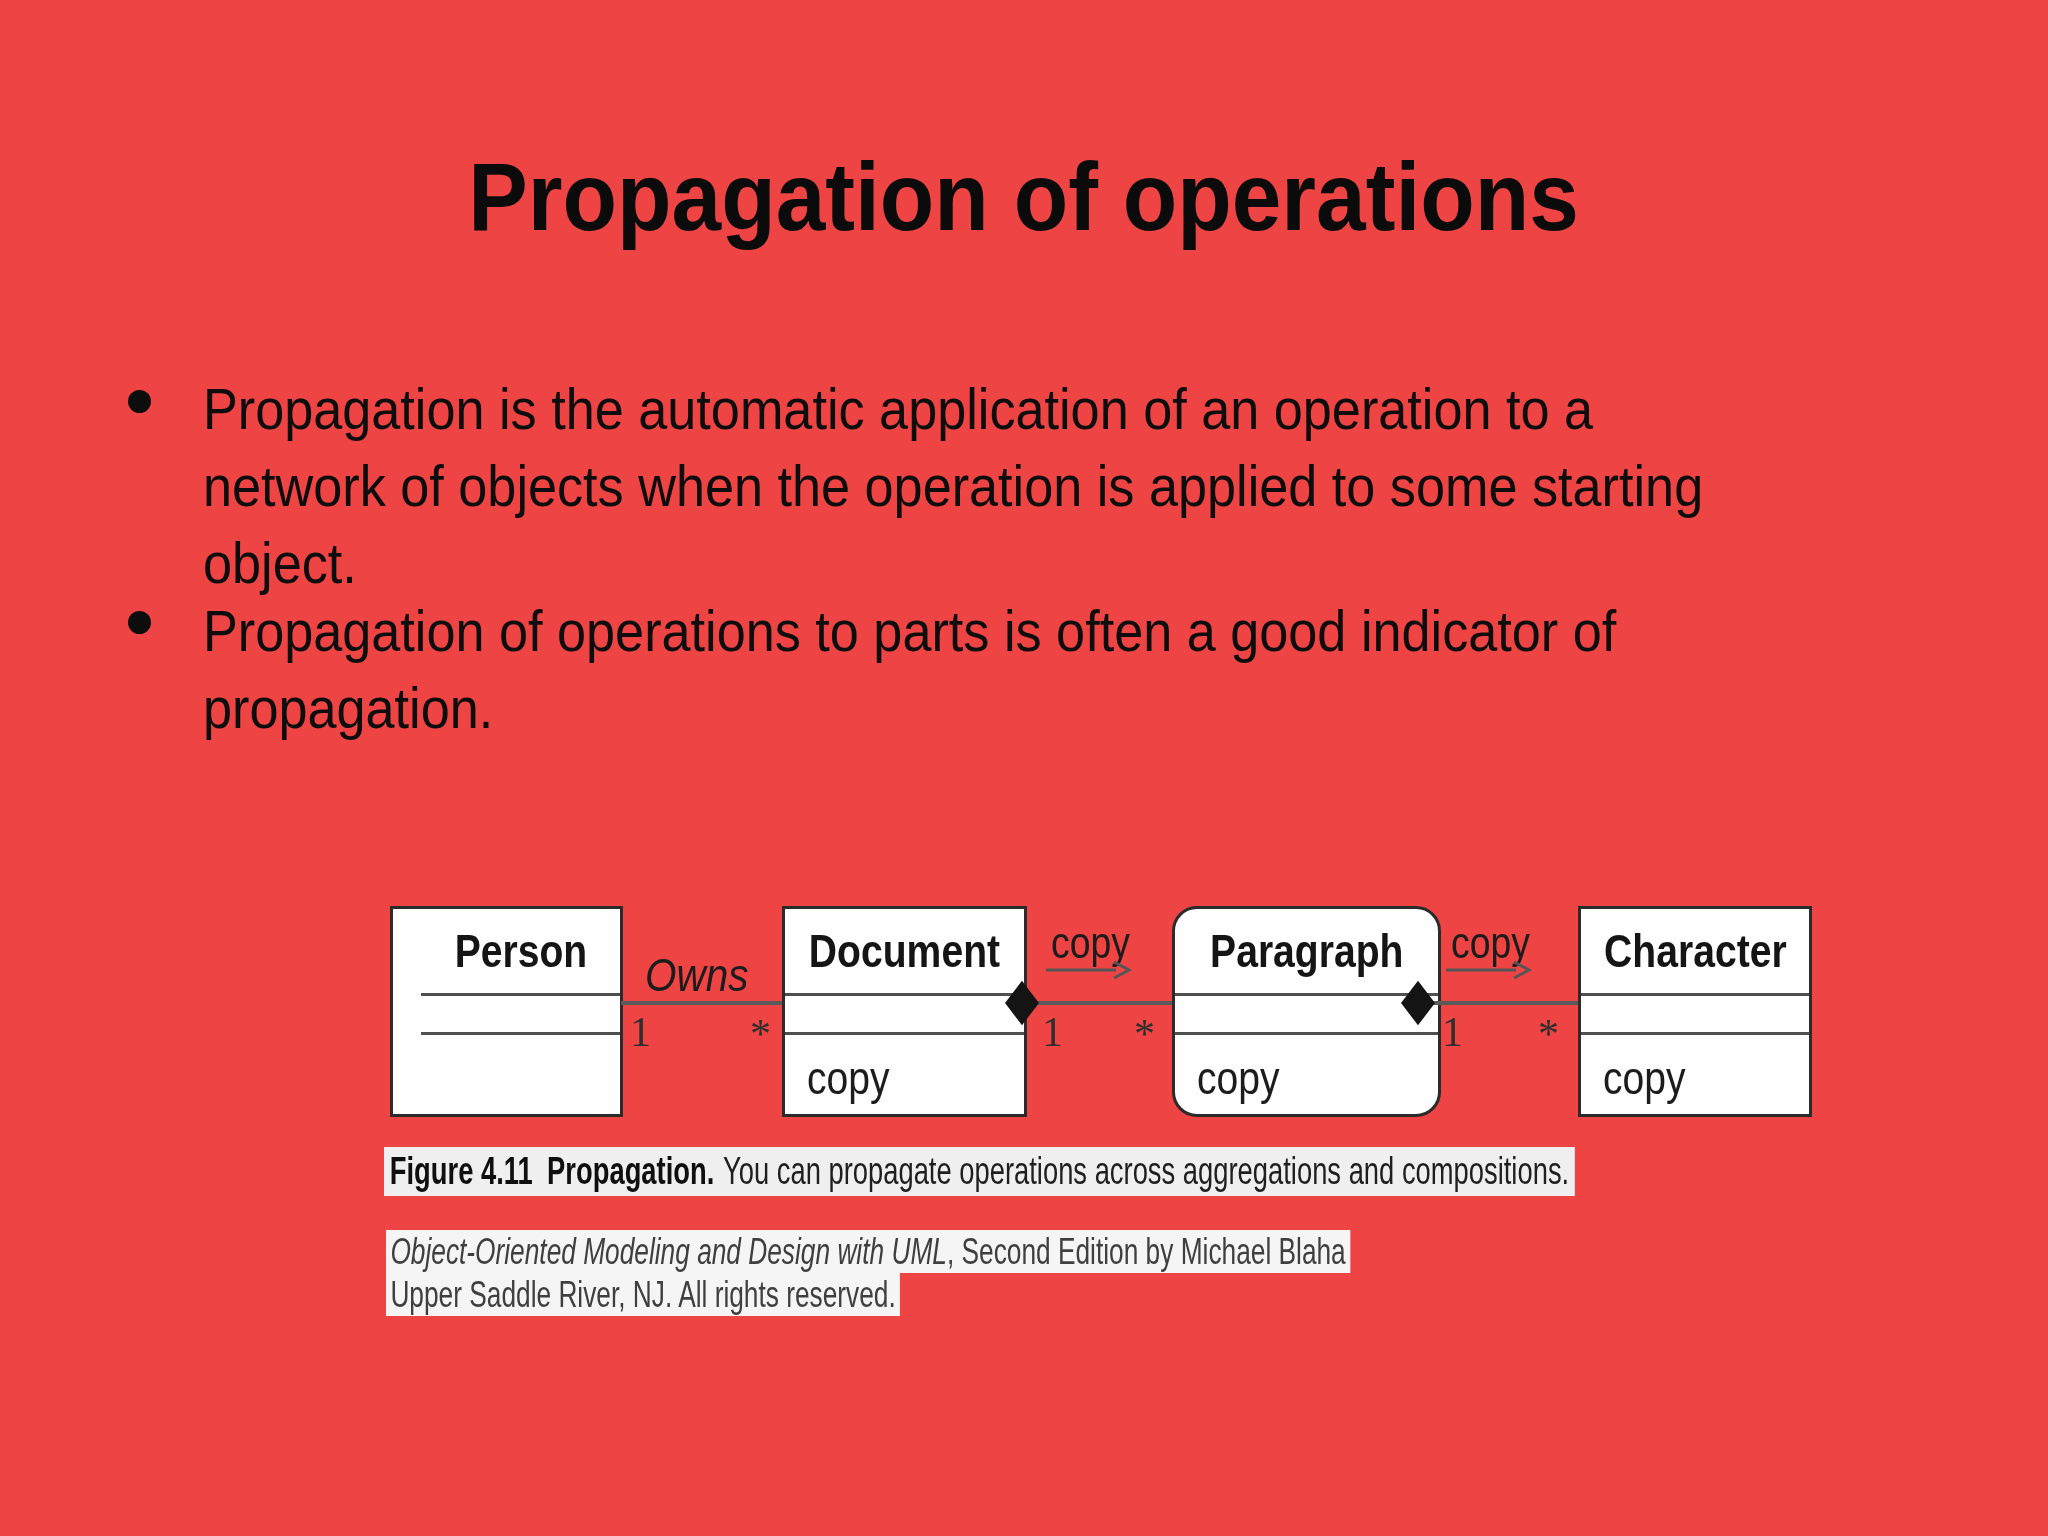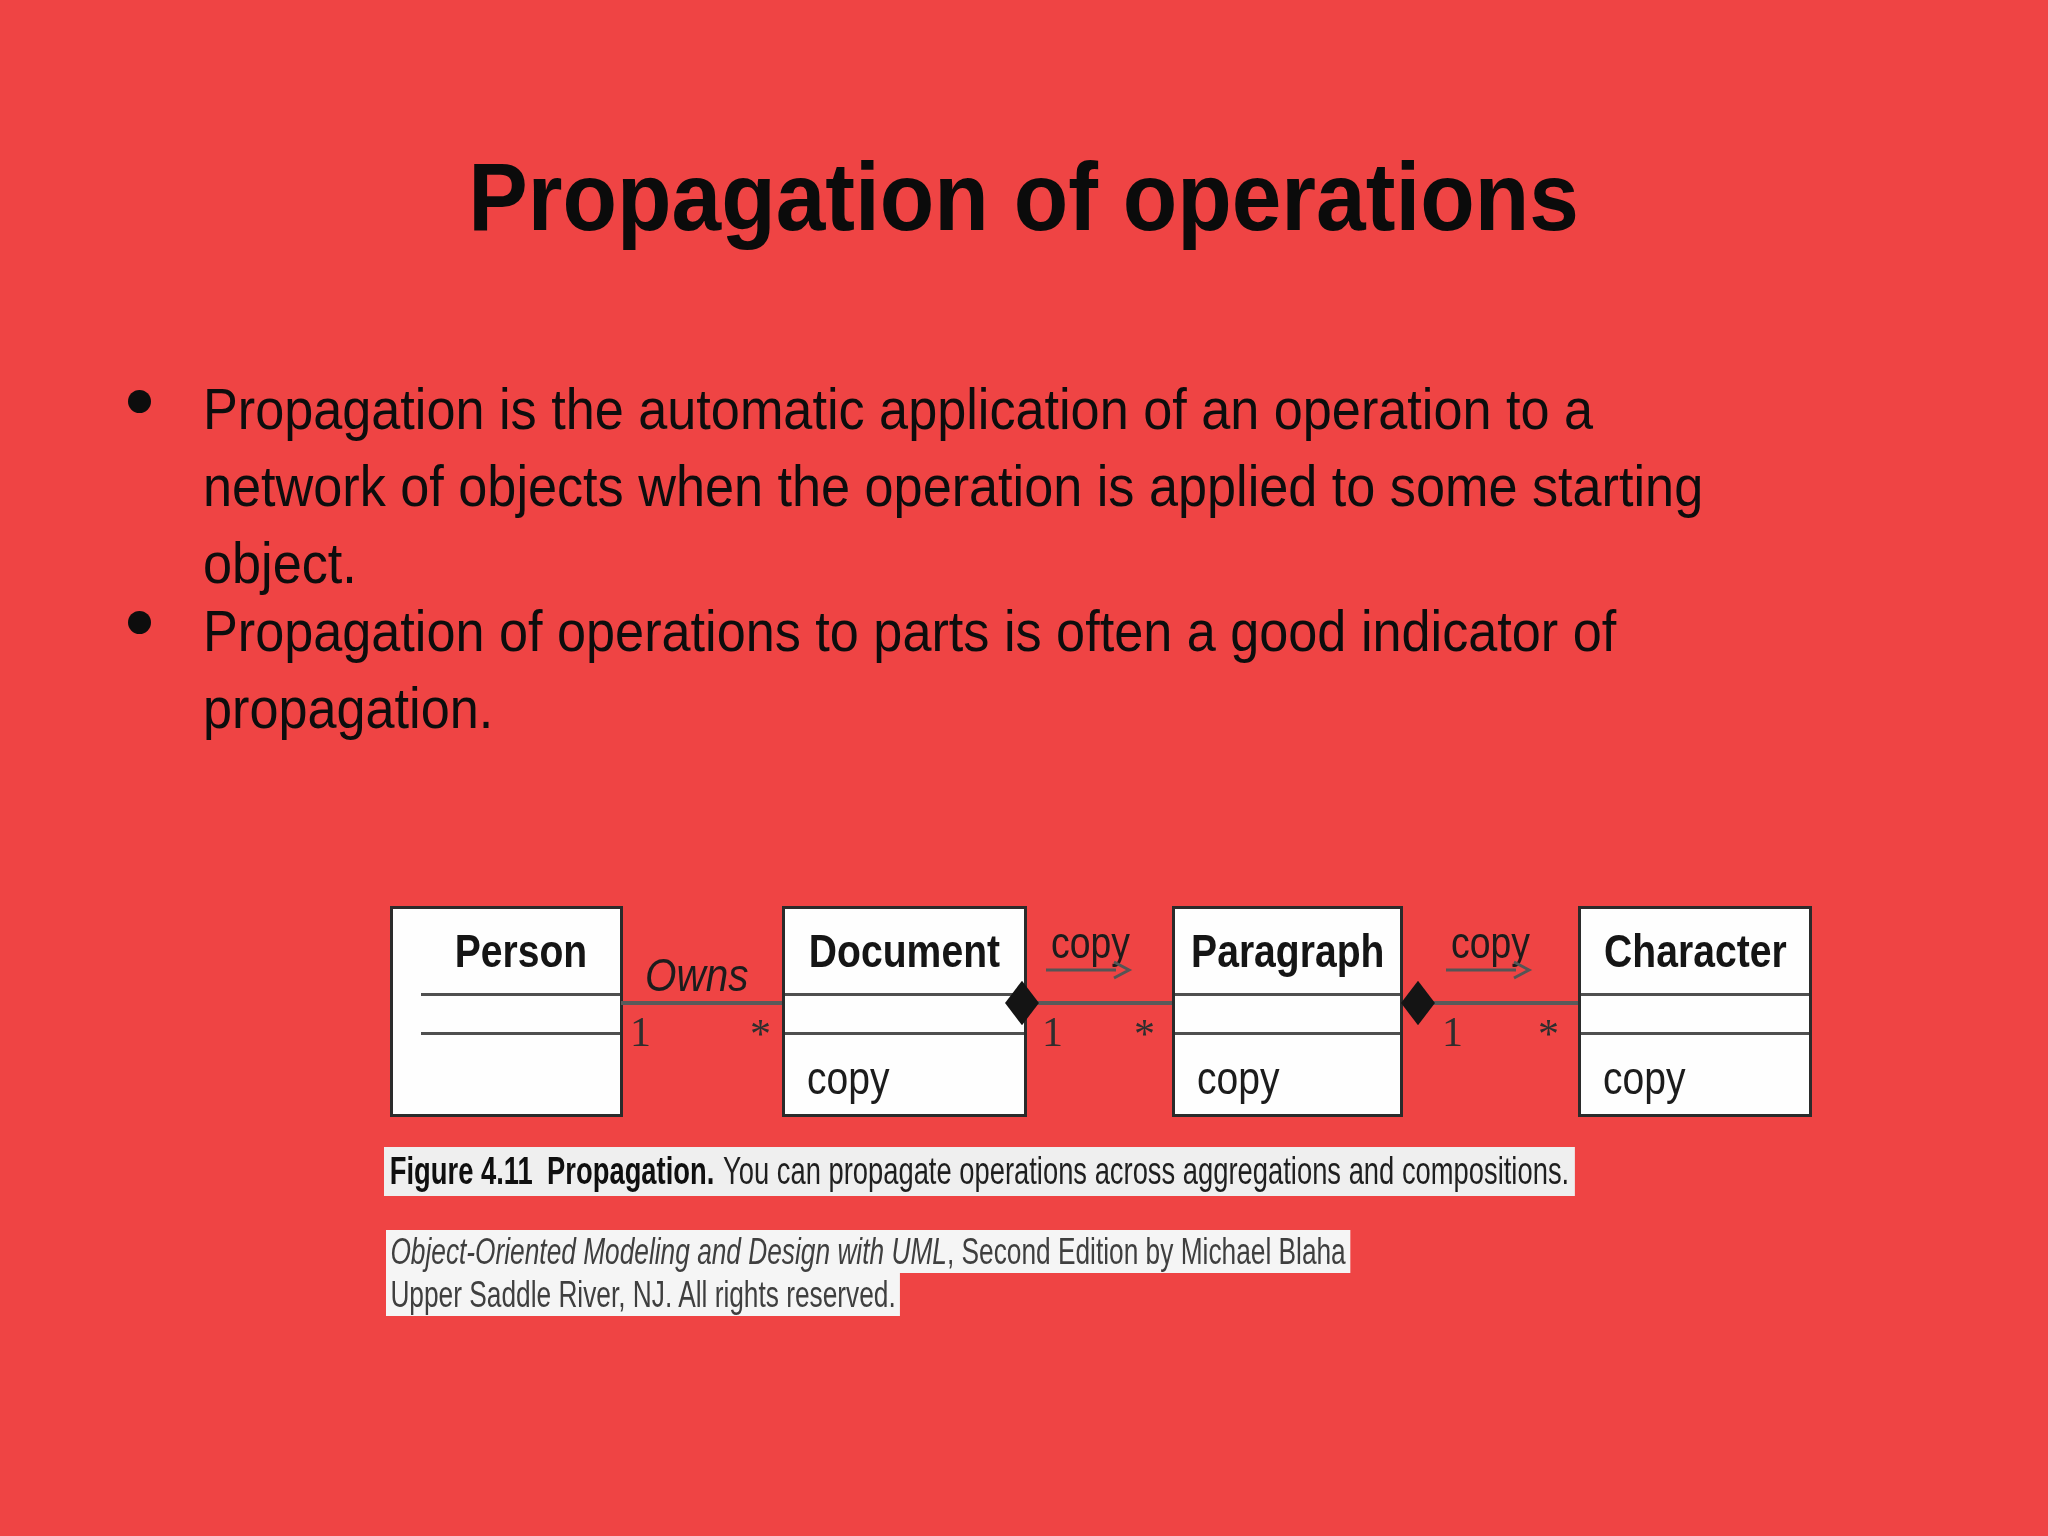--- a/index.html
+++ b/index.html
@@ -76,21 +76,21 @@
   </div>
 
   <div class="abs uml-box" style="left:782px;width:245px;">
     <div class="uml-name">
         <span class="cx">Document</span>
       </div>
     <div class="uml-attr"></div>
     <div class="uml-op"><span class="cx">copy</span></div>
   </div>
 
-  <div class="abs uml-box" style="left:1172px;width:231px;">
+  <div class="abs uml-box" style="left:1172px;width:269px;border-radius:25px;">
     <div class="uml-name">
         <span class="cx">Paragraph</span>
       </div>
     <div class="uml-attr"></div>
     <div class="uml-op"><span class="cx">copy</span></div>
   </div>
 
   <div class="abs uml-box" style="left:1578px;width:234px;">
     <div class="uml-name">
         <span class="cx">Character</span>

